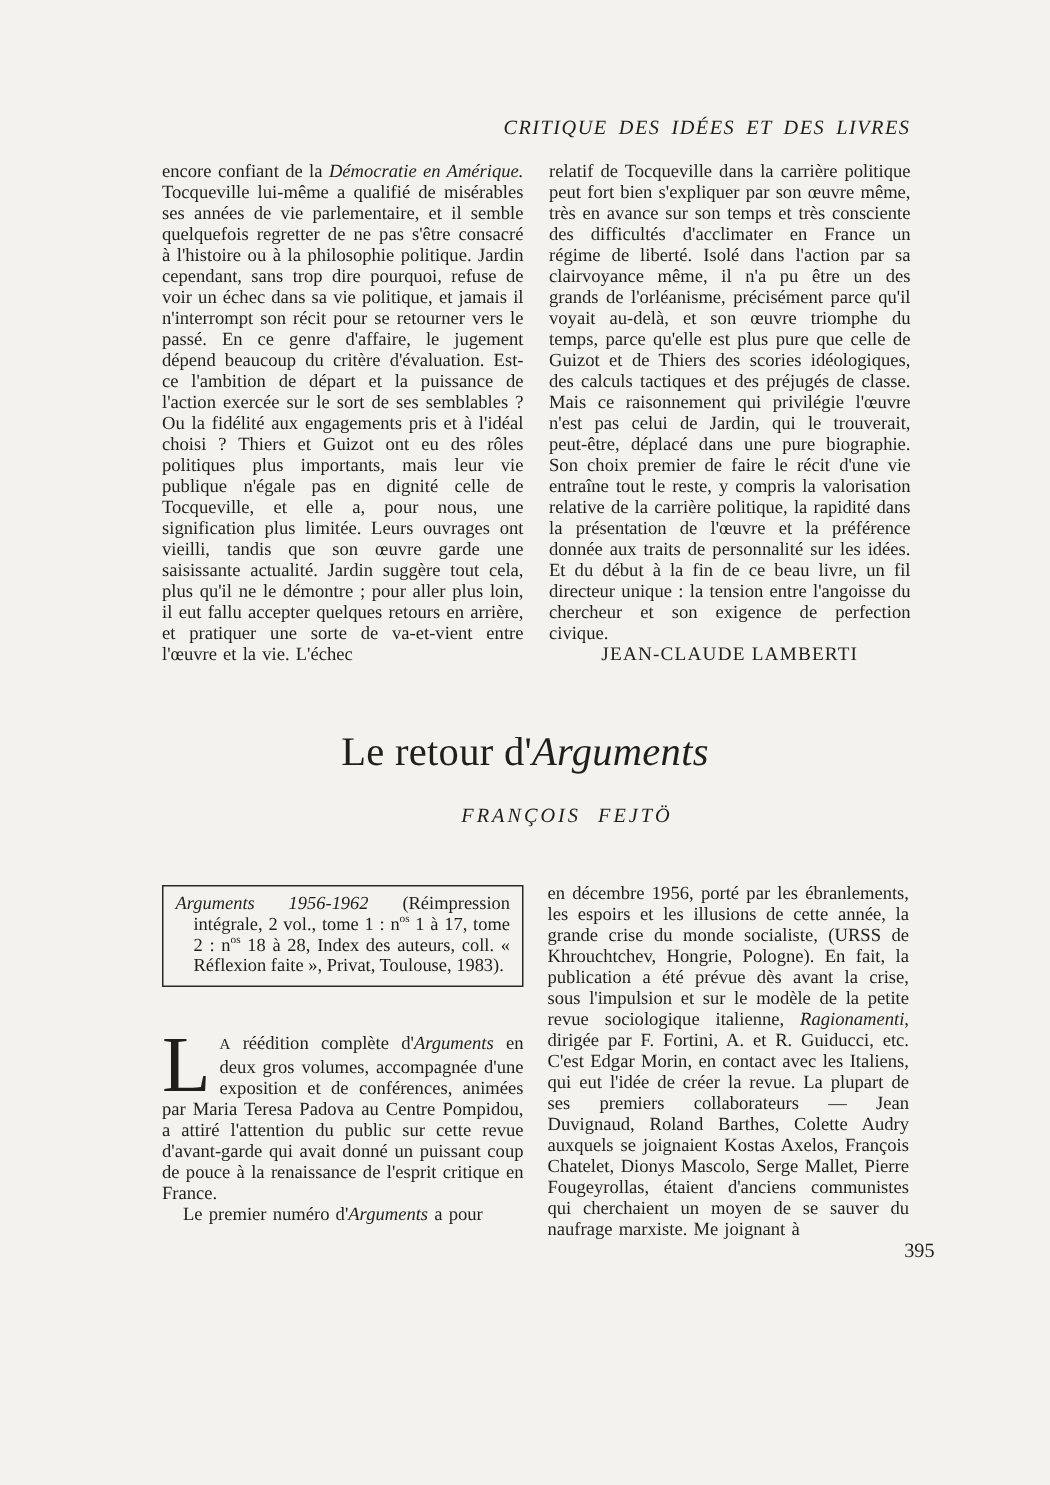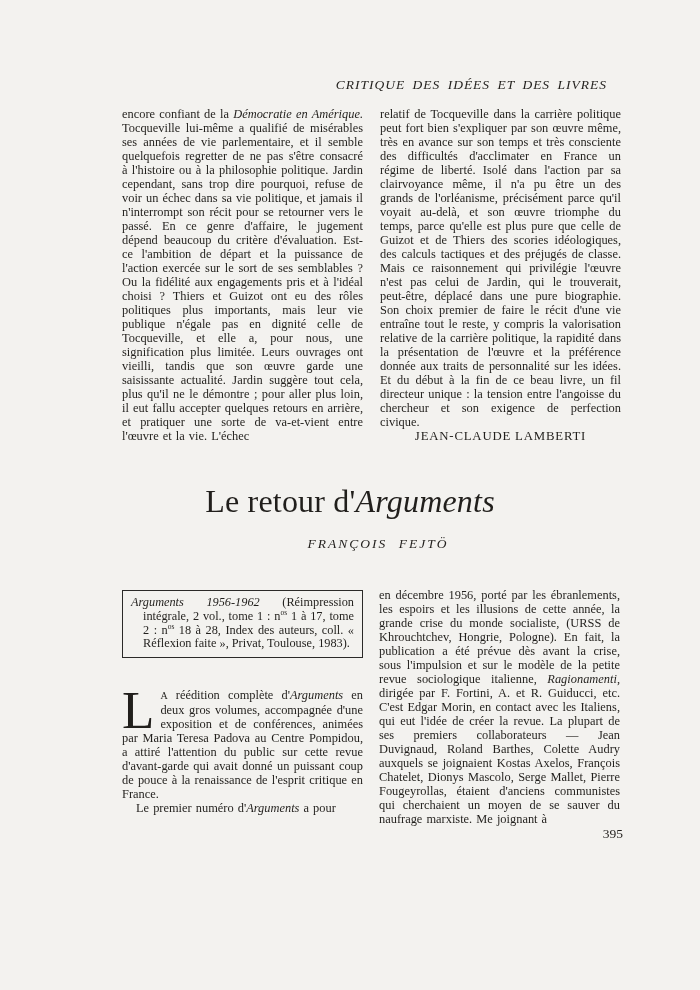--- a/index.html
+++ b/index.html
@@ -21,21 +21,21 @@
   .running-header{
     position:absolute;top:77px;left:108px;width:499px;
     text-align:right;
     font-style:italic;
     font-size:13.5px;
     letter-spacing:1px;
     word-spacing:3px;
     white-space:nowrap;
   }
   .cols{
-    position:absolute;left:122px;width:499px;
+    position:absolute;left:108px;width:499px;
     display:flex;gap:17px;
   }
   .top-cols{top:107px;}
   .bottom-cols{top:588px;gap:16px;}
   .col{width:241px;}
   p.body{
     margin:0;
     font-size:12.4px;
     line-height:14px;
     text-align:justify;
@@ -49,21 +49,21 @@
     font-size:12.8px;
     letter-spacing:0.8px;
     text-align:center;
     white-space:nowrap;
   }
   .title{
     position:absolute;top:483px;left:0;width:700px;
     margin:0;
     text-align:center;
     font-weight:normal;
-    font-size:32px;
+    font-size:27px;
     line-height:36px;
     letter-spacing:0.2px;
   }
   .author{
     position:absolute;top:536px;left:0;width:700px;
     text-align:center;
     font-style:italic;
     font-size:13.5px;
     letter-spacing:2px;
     word-spacing:6px;

